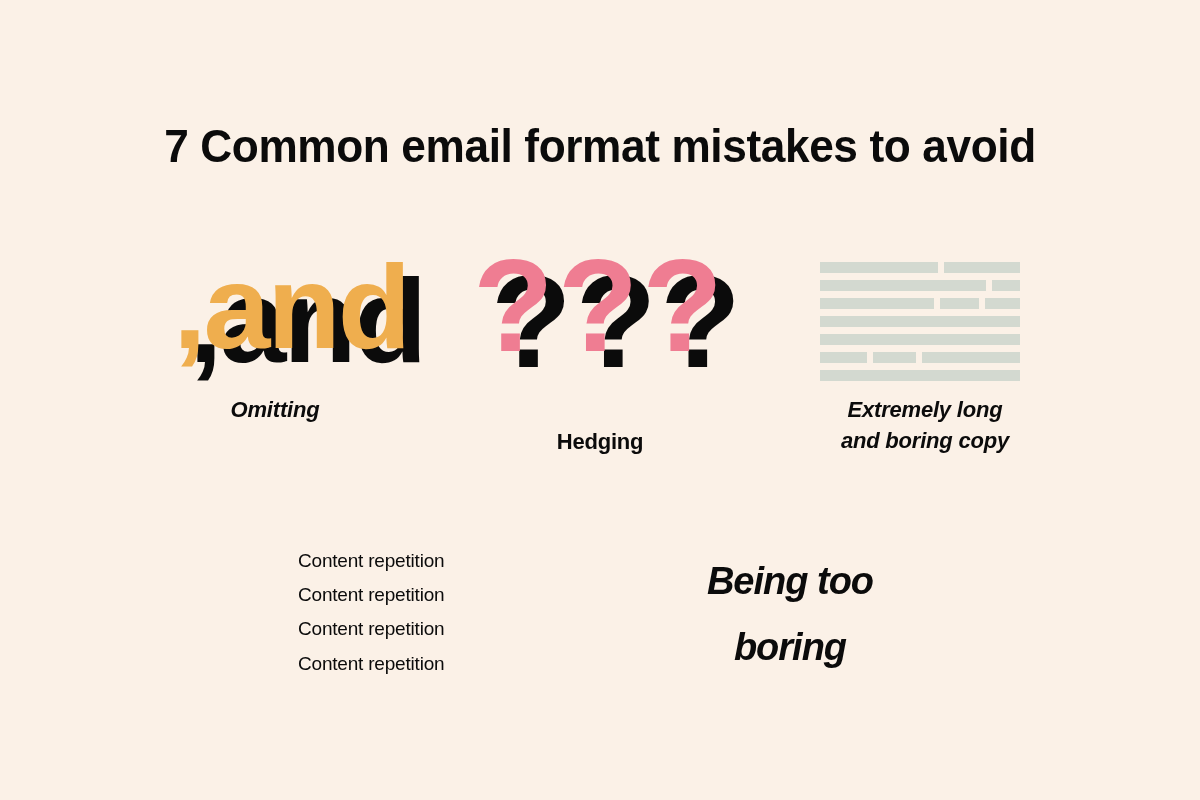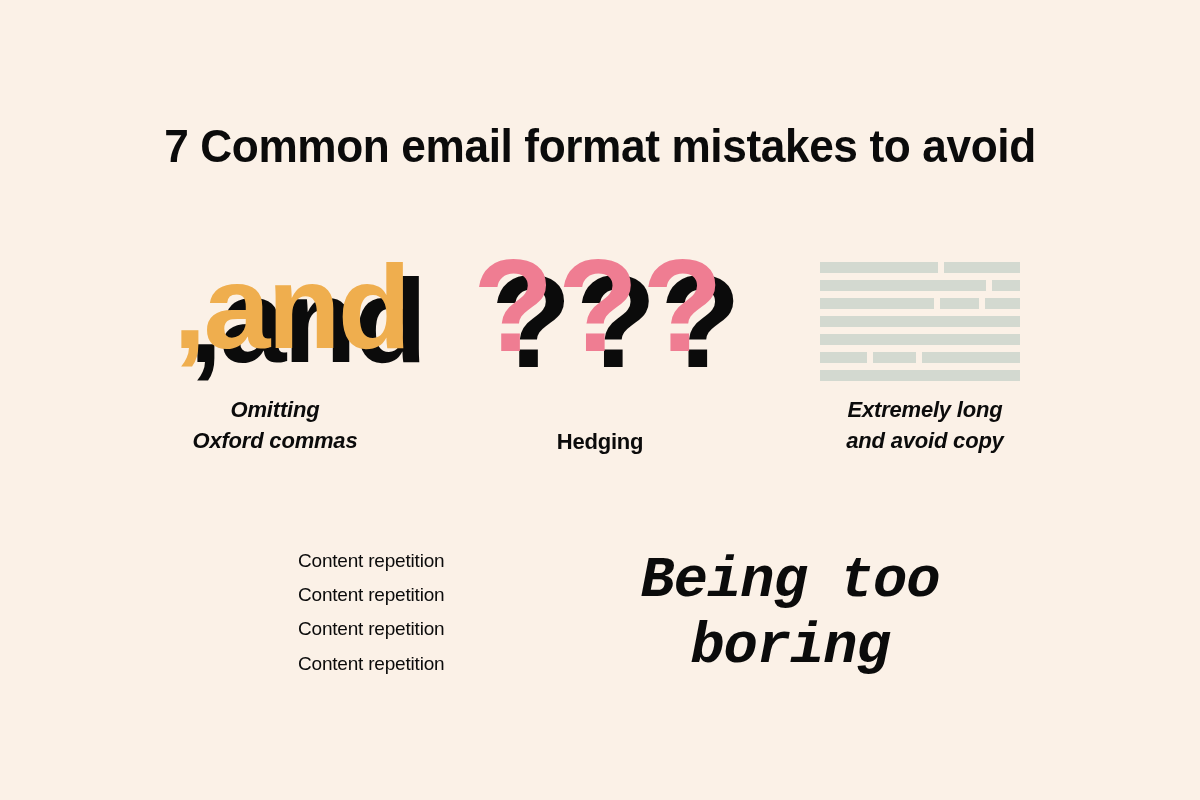--- a/index.html
+++ b/index.html
@@ -169,24 +169,24 @@
     letter-spacing: -0.2px;
     white-space: nowrap;
   }
 
   .casual {
     position: absolute;
     left: 630px;
     top: 18px;
     width: 320px;
     text-align: center;
-    font-family: Liberation Mono, monospace;
+    font-family: Liberation Sans, sans-serif;
     font-style: italic;
     font-weight: 700;
-    font-size: 57px;
+    font-size: 38px;
     line-height: 66px;
     color: #0B0B0B;
     letter-spacing: -1px;
   }
 </style>
 </head>
 <body>
 
 <div class="canvas">
 
@@ -194,21 +194,20 @@
 
   <div class="row-top">
 
     <div class="card c1">
       <div class="art">
         <div class="layer-type and-black">,and</div>
         <div class="layer-type and-color">,and</div>
       </div>
       <div class="caption two-line">
         <div>Omitting</div>
-        <div>Oxford commas</div>
       </div>
     </div>
 
     <div class="card c2">
       <div class="art">
         <div class="q-wrap">
           <div class="q-layer q-black">???</div>
           <div class="q-layer q-color">???</div>
         </div>
       </div>
@@ -244,21 +243,21 @@
               <div class="cb-seg" style="width: 44px;"></div>
               <div class="cb-seg" style="width: 100px;"></div>
             </div>
             <div class="cb-row">
               <div class="cb-seg" style="width: 200px;"></div>
             </div>
           </div>
       </div>
       <div class="caption two-line">
         <div>Extremely long</div>
-        <div>and avoid copy</div>
+        <div>and boring copy</div>
       </div>
     </div>
 
   </div>
 
   <div class="row-bottom">
 
     <div class="repetition" id="repetition">
         <div>Content repetition</div>
         <div>Content repetition</div>

